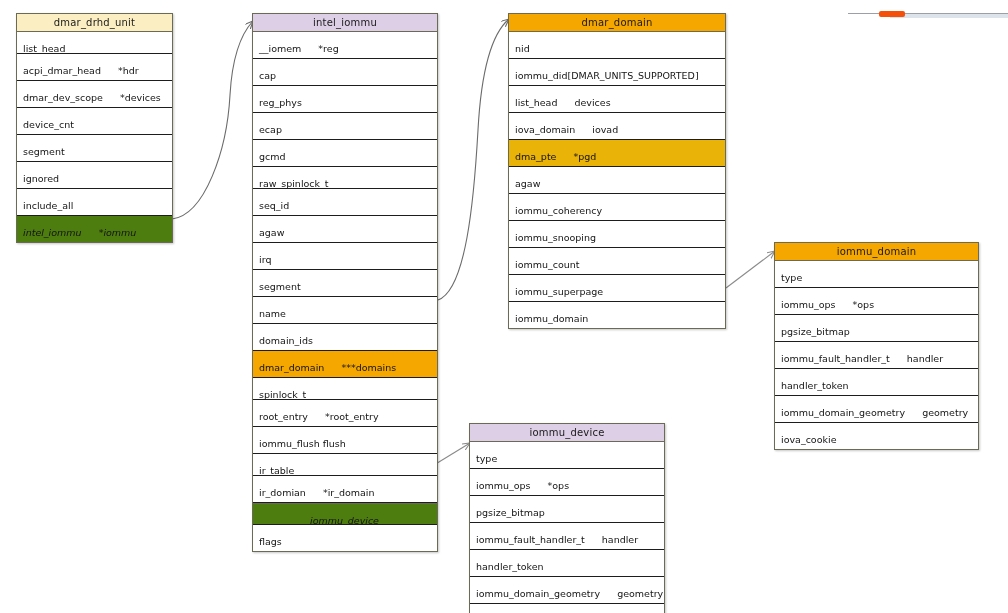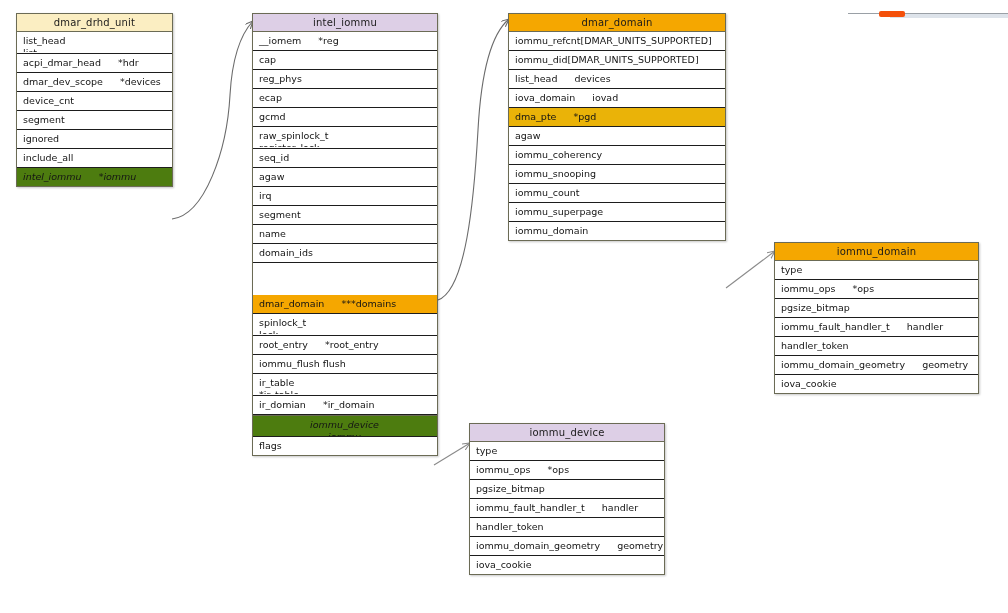--- a/index.html
+++ b/index.html
@@ -54,21 +54,21 @@
   .title-purple { background: #ddcfe6; }
   .title-orange { background: #f5a700; }
 
   .rows {
     display: block;
   }
   .row {
     box-sizing: border-box;
     position: relative;
     border-bottom: 1px solid #1d1d1d;
-    padding: 3px 3px 3px 6px;
+    padding: 11px 3px 3px 6px;
     font-size: 9.5px;
     color: #141414;
     white-space: nowrap;
     overflow: hidden;
     background: #ffffff;
     line-height: 12px;
   }
   .row:last-child { border-bottom: none; }
   .row .fld { display: inline-block; }
   .row .nm  { display: inline-block; margin-left: 14px; }
@@ -77,21 +77,21 @@
   .row.clipped { height: 22px; padding-bottom: 0; }
   .row.clipped .sub {
     display: block;
     font-size: 9.5px;
     line-height: 11px;
     color: #141414;
     height: 5px;
     overflow: hidden;
   }
 
-  .row.hl-orange { background: #f5a700; margin-top: 32px; }
+  .row.hl-orange { background: #f5a700; }
   .row.hl-blue   { background: #eab308; }
   .row.hl-purple { background: #4d7c0f; font-style: italic; }
 
   .row.subhead {
     text-align: center;
     padding-left: 2px;
     border-top: 1px solid #6b6b55;
   }
 
   
@@ -250,21 +250,21 @@
       <div class="row">
         <span class="fld">flags</span>
       </div>
     </div>
   </div>
 
   <div class="struct" id="s-dmar_domain" style="left:508px; top:13px; width:218px;">
     <div class="struct-title title-orange">dmar_domain</div>
     <div class="rows">
       <div class="row">
-        <span class="fld">iommu_refcnt[DMAR_UNITS_SUPPORTED]</span>
+        <span class="fld">nid</span>
       </div>
       <div class="row">
         <span class="fld">iommu_did[DMAR_UNITS_SUPPORTED]</span>
       </div>
       <div class="row">
         <span class="fld">list_head</span>
         <span class="nm">devices</span>
       </div>
       <div class="row">
         <span class="fld">iova_domain</span>

